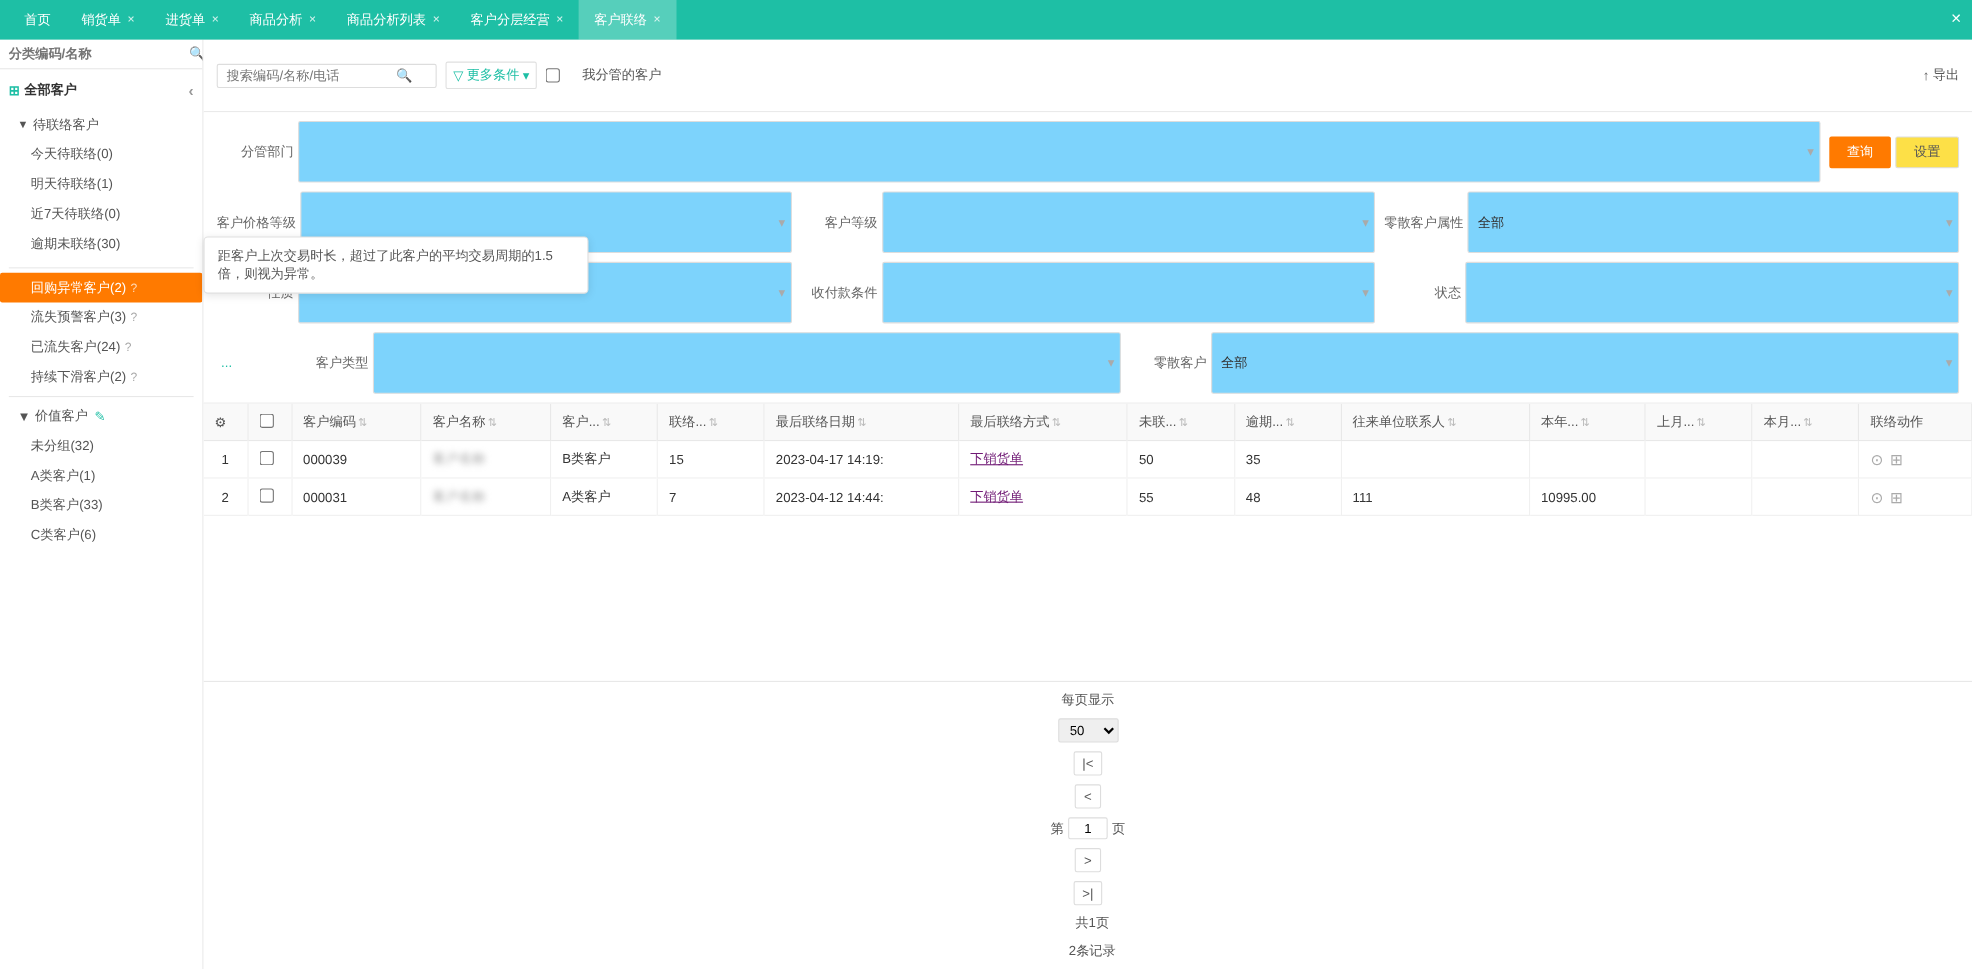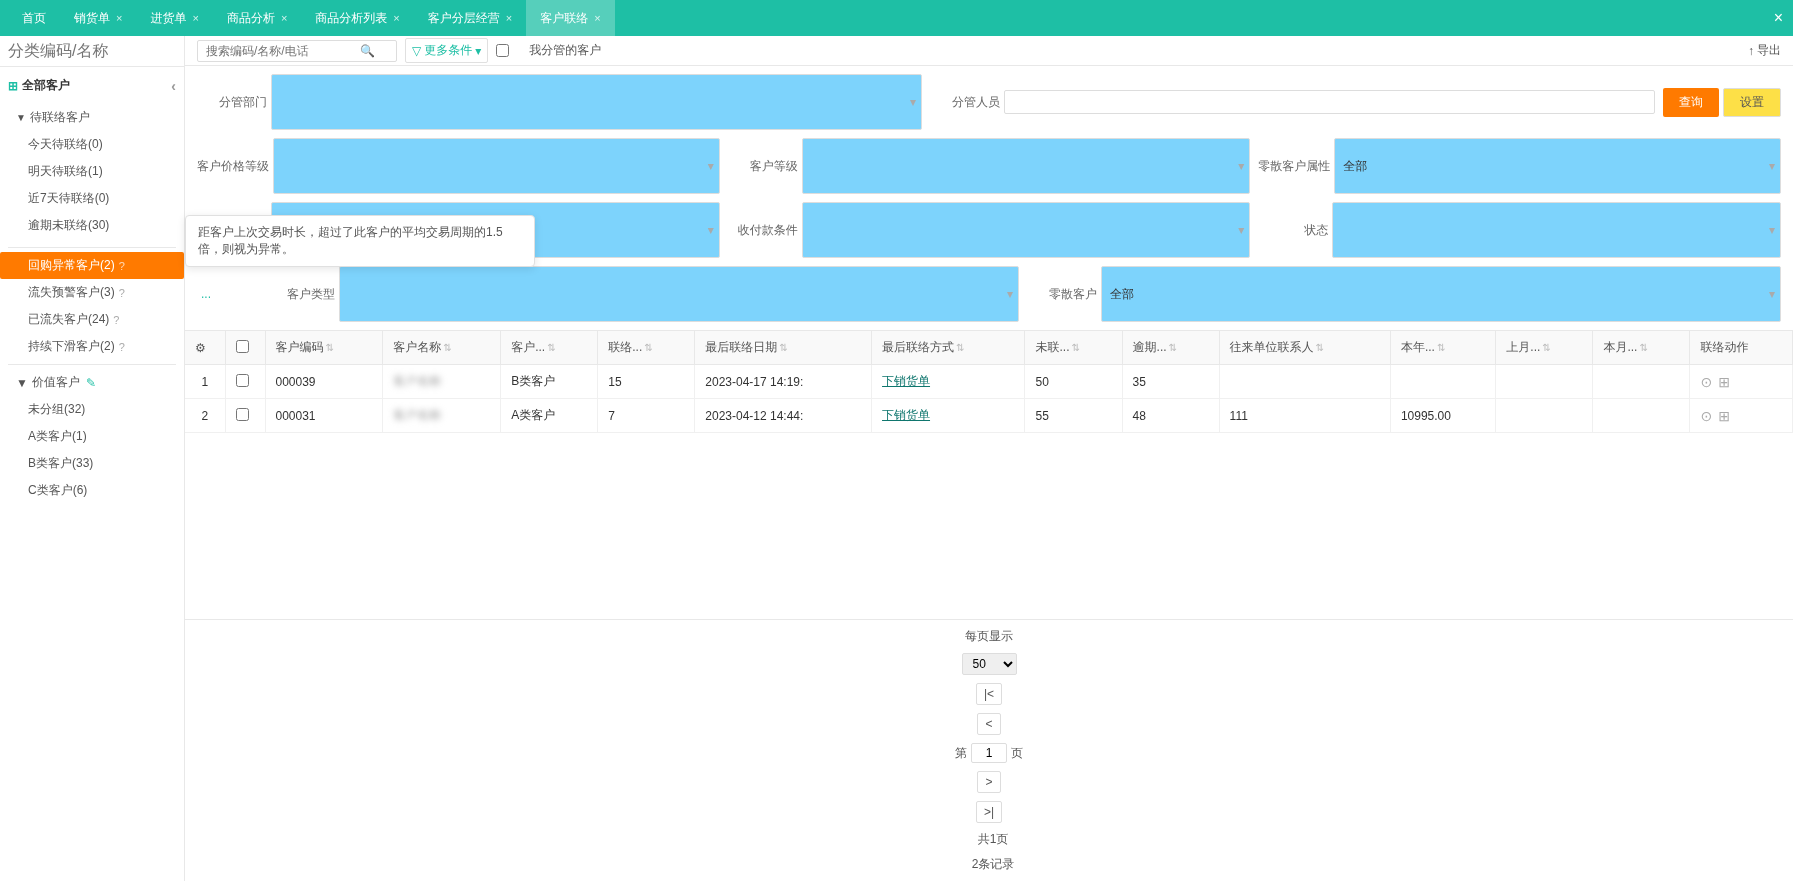--- a/index.html
+++ b/index.html
@@ -54,22 +54,23 @@
       display: flex;
       align-items: center;
       padding: 6px 8px;
       border-bottom: 1px solid #e8e8e8;
       gap: 4px;
     }
     .sidebar-search input {
       flex: 1;
       border: none;
       outline: none;
-      font-size: 16px;
+      font-size: 12px;
       color: #999;
+      font-weight: bold;
     }
     .sidebar-tree {
       flex: 1;
       overflow-y: auto;
       padding: 4px 0;
     }
     .sidebar-tree-header {
       display: flex;
       align-items: center;
       padding: 6px 8px;
@@ -118,21 +119,21 @@
       flex: 1;
       display: flex;
       flex-direction: column;
       background: #f5f5f5;
       overflow: hidden;
     }
 
     
     .filter-bar {
       background: white;
-      padding: 2px 12px;
+      padding: 20px 12px;
       display: flex;
       align-items: center;
       gap: 8px;
       border-bottom: 1px solid #e8e8e8;
     }
     .filter-search-box {
       display: flex;
       align-items: center;
       border: 1px solid #ddd;
       border-radius: 2px;
@@ -291,21 +292,21 @@
     .data-table tbody tr {
       border-bottom: 1px solid #f0f0f0;
     }
     .data-table tbody td {
       padding: 8px 10px;
       color: #333;
       border-right: 1px solid #f0f0f0;
       white-space: nowrap;
     }
     .data-table tbody td.link-cell {
-      color: #0f766e;
+      color: #701a75;
       text-decoration: underline;
       cursor: pointer;
     }
     .row-number { color: #999; text-align: center; }
     .action-icons { display: flex; gap: 6px; }
     .action-icon { color: #aaa; cursor: pointer; font-size: 14px; }
     .blurred-text {
       filter: blur(3px);
       user-select: none;
       color: #999;
@@ -502,26 +503,20 @@
     </div>
 
     <div class="filter-panel">
 
       <div class="filter-row">
         <div class="filter-item">
           <span class="filter-label">分管部门</span>
           <div class="filter-select-wrap">
             <select><option></option></select>
             <span class="arrow-down">▾</span>
-          </div>
-        </div>
-        <div class="filter-item">
-          <span class="filter-label">分管人员</span>
-          <div class="filter-select-wrap">
-            <input class="filter-input" type="text" style="">
           </div>
         </div>
         <div class="filter-btn-group">
           <button class="btn-query">查询</button>
           <button class="btn-setting">设置</button>
         </div>
       </div>
 
       <div class="filter-row">
         <div class="filter-item">

